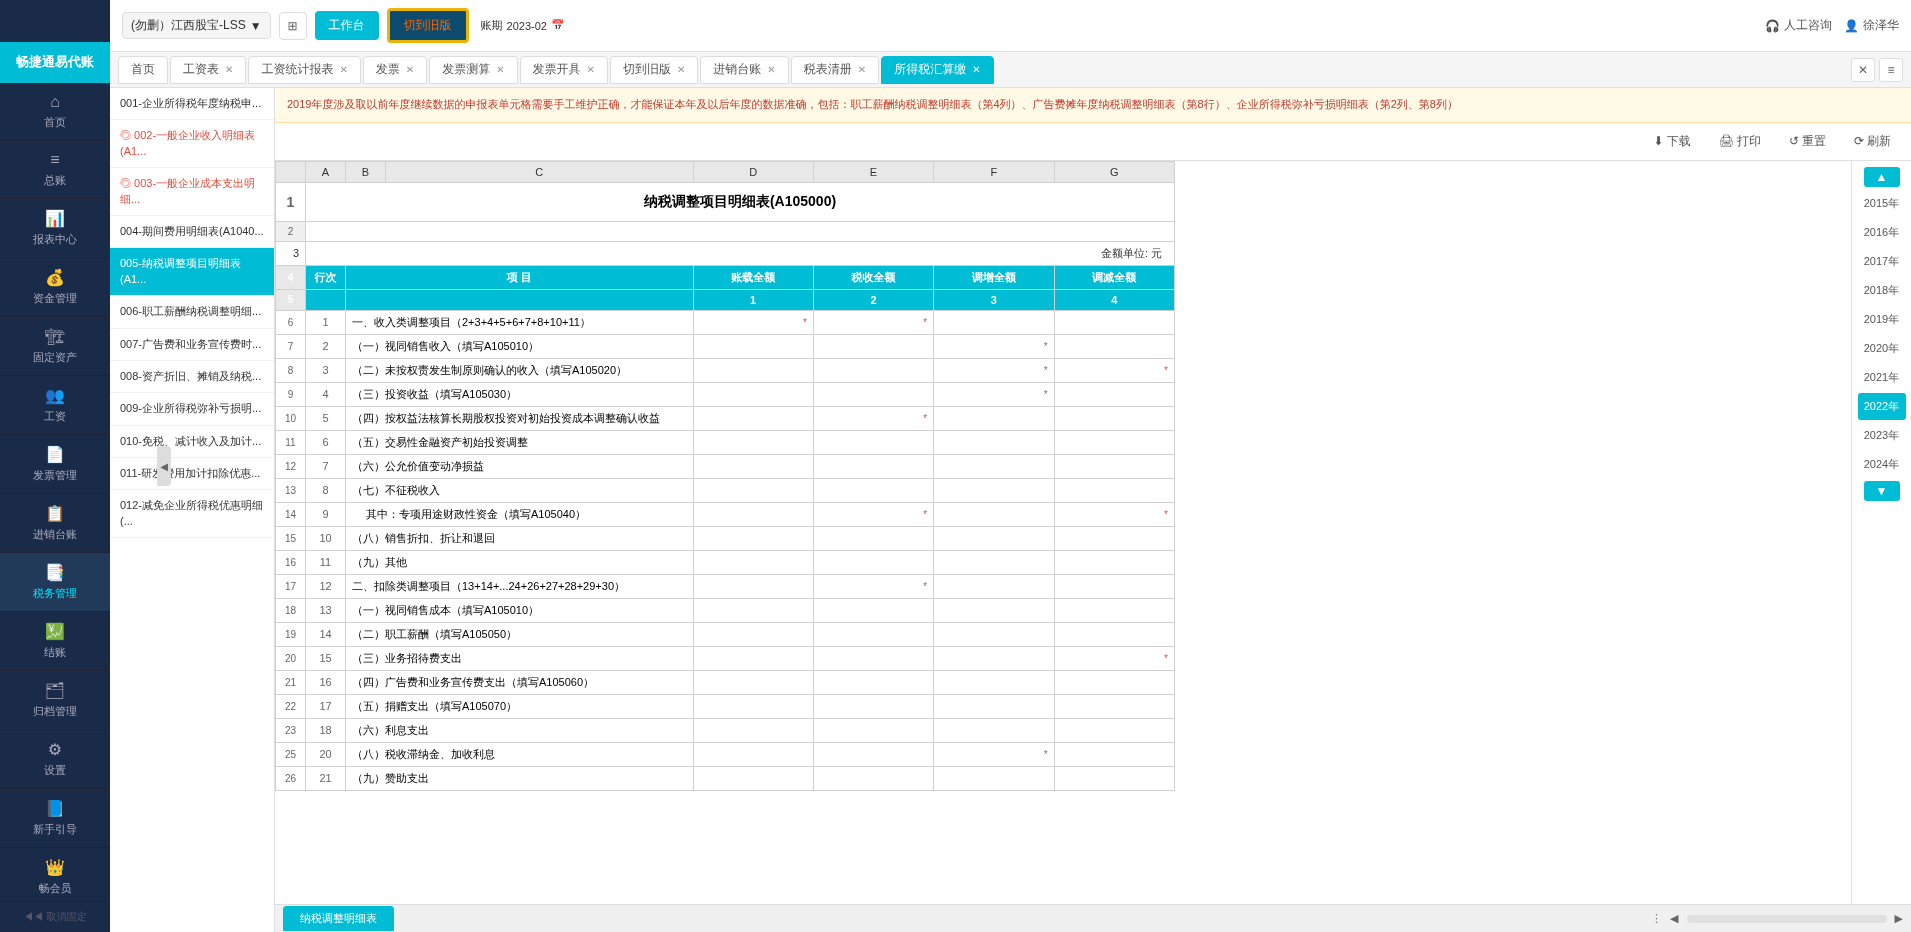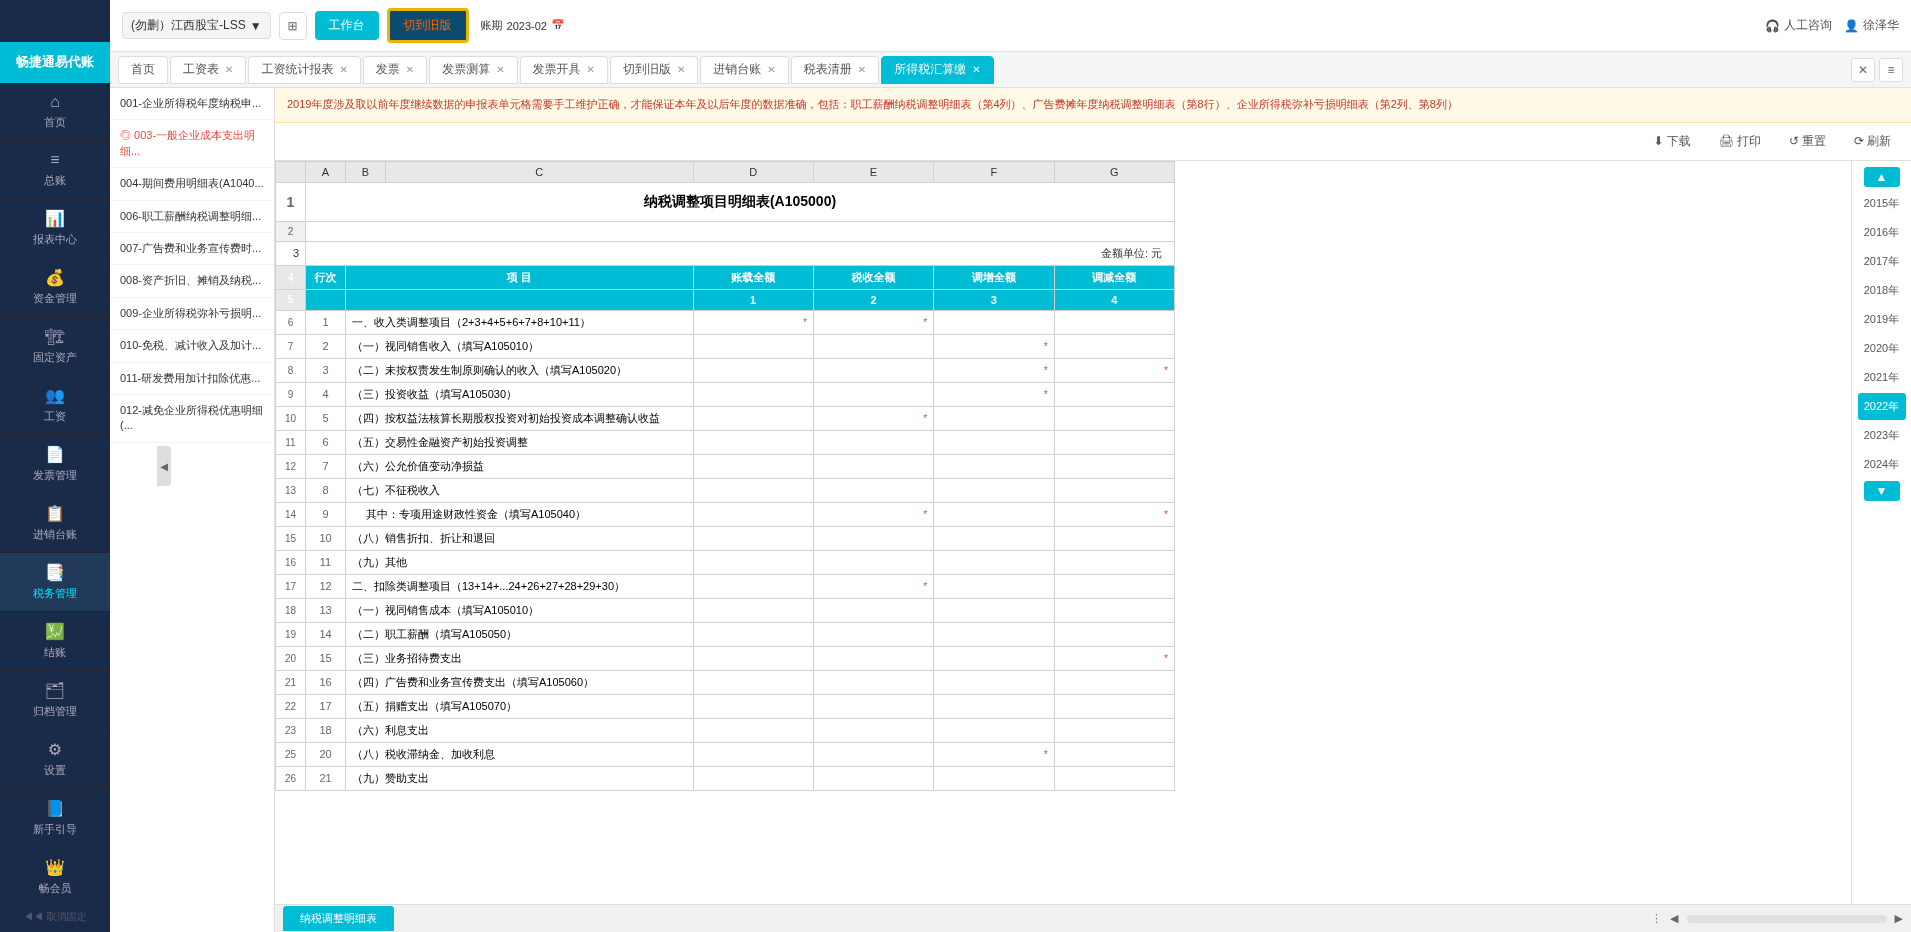--- a/index.html
+++ b/index.html
@@ -220,22 +220,24 @@
     <div class="tabbar-end">
       <div class="tabbar-end-btn">✕</div>
       <div class="tabbar-end-btn">≡</div>
     </div>
   </div>
 
   <div class="content">
 
     <div class="left-panel">
       <div class="left-panel-item">001-企业所得税年度纳税申...</div>
+      <div class="left-panel-item error">◎ 002-一般企业收入明细表(A1...</div>
       <div class="left-panel-item error">◎ 003-一般企业成本支出明细...</div>
       <div class="left-panel-item">004-期间费用明细表(A1040...</div>
+      <div class="left-panel-item active">005-纳税调整项目明细表(A1...</div>
       <div class="left-panel-item">006-职工薪酬纳税调整明细...</div>
       <div class="left-panel-item">007-广告费和业务宣传费时...</div>
       <div class="left-panel-item">008-资产折旧、摊销及纳税...</div>
       <div class="left-panel-item">009-企业所得税弥补亏损明...</div>
       <div class="left-panel-item">010-免税、减计收入及加计...</div>
       <div class="left-panel-item">011-研发费用加计扣除优惠...</div>
       <div class="left-panel-item">012-减免企业所得税优惠明细(...</div>
 
       <div style="position: absolute; left: 157px; top: 50%; transform: translateY(-50%); background: #ddd; width: 14px; height: 40px; display: flex; align-items: center; justify-content: center; cursor: pointer; border-radius: 0 4px 4px 0; color: #666; font-size: 10px;">◀</div>
     </div>

